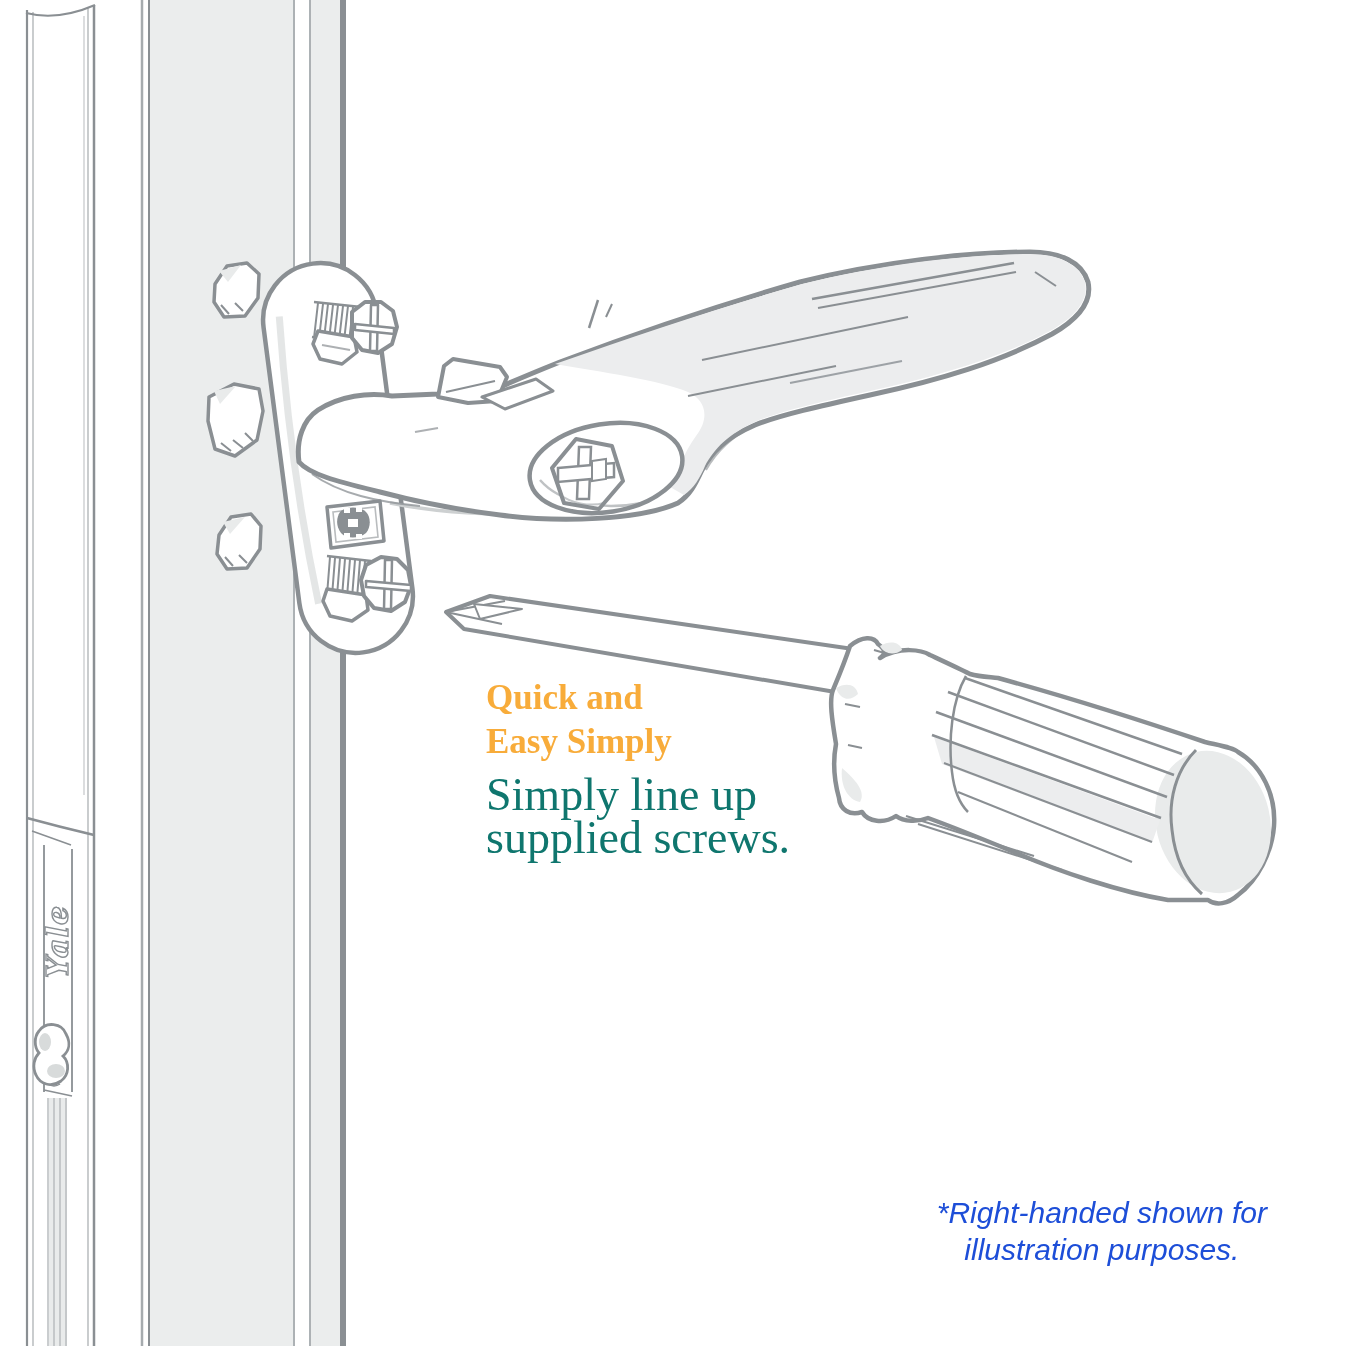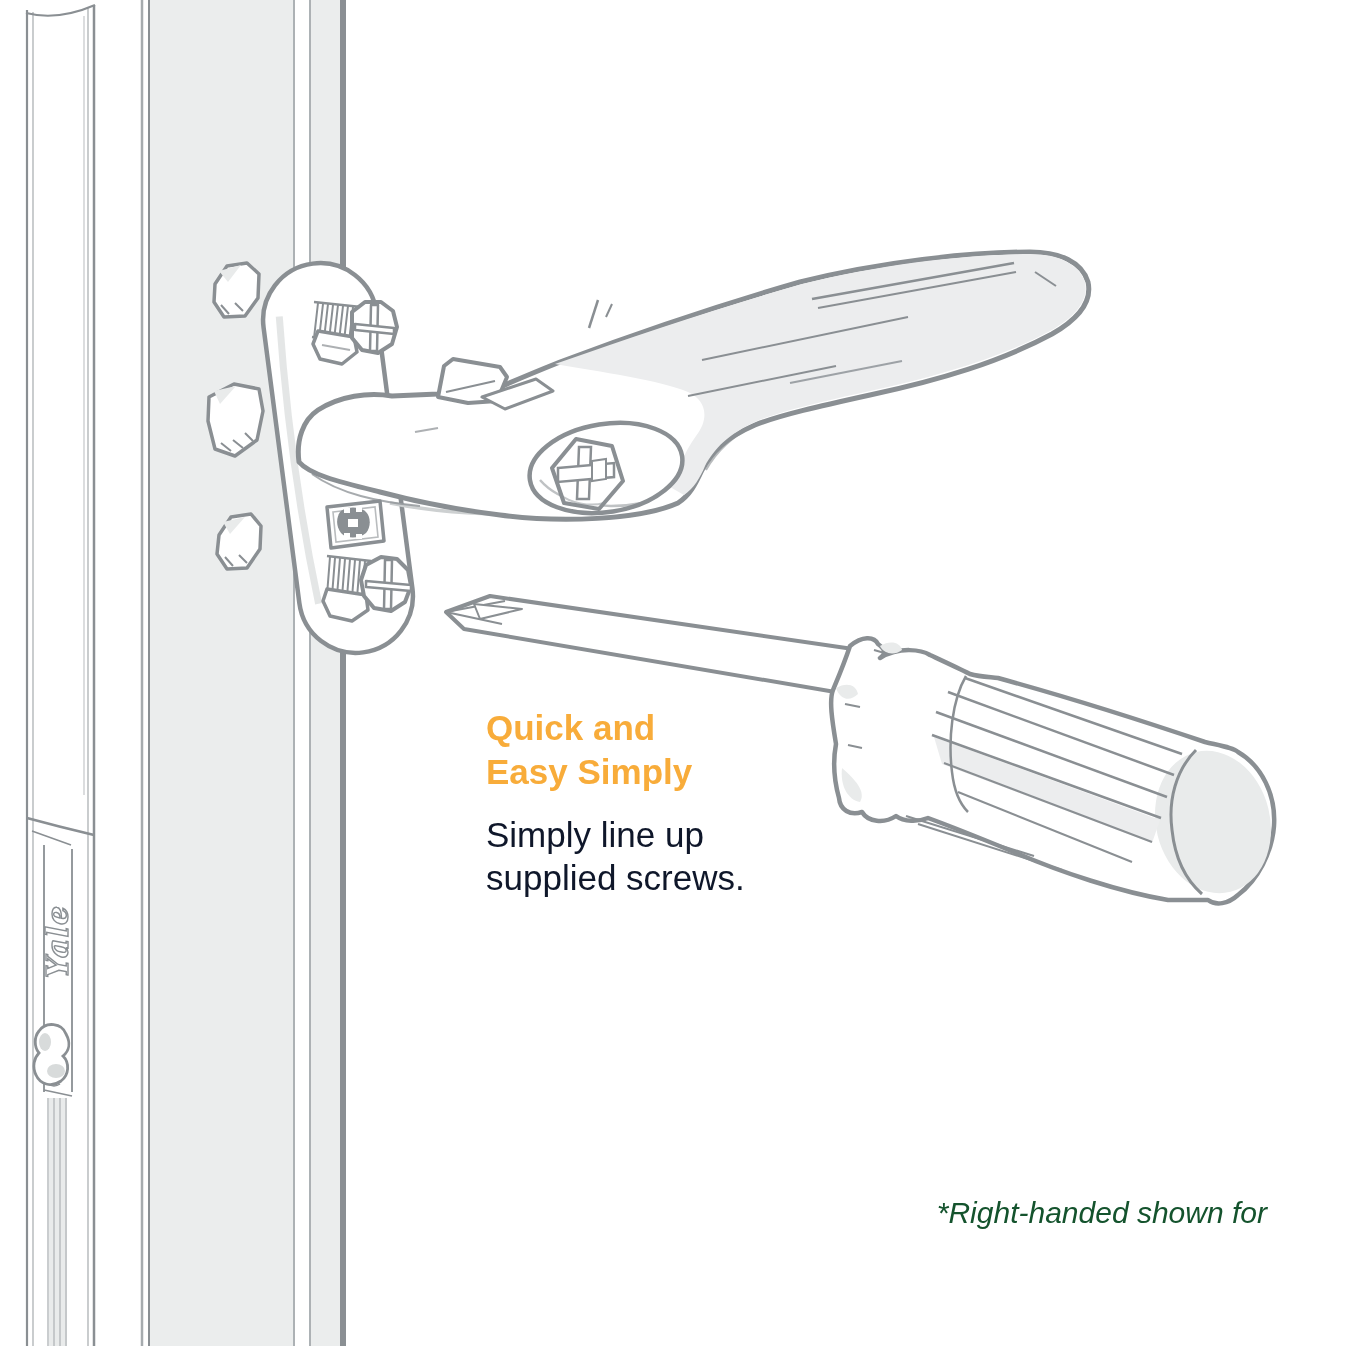--- a/index.html
+++ b/index.html
@@ -1,23 +1,23 @@
 <!DOCTYPE html>
 <html><head>
 <meta charset="utf-8">
 <style>
   html,body{margin:0;padding:0;background:#fff;}
   .canvas{position:relative;width:1346px;height:1346px;background:#ffffff;overflow:hidden;
           font-family:"Liberation Sans", sans-serif;}
   .art{position:absolute;left:0;top:0;}
-  .callout{position:absolute;left:486px;top:706px;}
+  .callout{position:absolute;left:486px;top:676px;font-family:Liberation Serif, serif;}
   .callout .heading{font-size:35px;line-height:44px;font-weight:bold;color:#F8AC3A;}
-  .callout .body{margin-top:19px;font-size:35px;line-height:43px;color:#0f172a;}
+  .callout .body{margin-top:9px;font-size:46px;line-height:43px;color:#0f766e;}
   .footnote{position:absolute;right:79px;top:1194px;text-align:center;
-            font-size:30px;line-height:37px;font-style:italic;color:#14532d;}
+            font-size:30px;line-height:37px;font-style:italic;color:#1d4ed8;}
 </style>
 </head>
 <body>
 
 <div class="canvas">
 
 <svg class="art" width="1346" height="1346" viewBox="0 0 1346 1346" xmlns="http://www.w3.org/2000/svg">
 
   <g>
     <rect x="150" y="0" width="194" height="1346" fill="#EBEDED"></rect>
@@ -167,15 +167,16 @@
       <div>Easy Simply</div>
     </div>
     <div class="body">
       <div>Simply line up</div>
       <div>supplied screws.</div>
     </div>
   </div>
 
   <div class="footnote">
     <div>*Right-handed shown for</div>
+    <div>illustration purposes.</div>
   </div>
 
 </div>
 
 </body></html>

